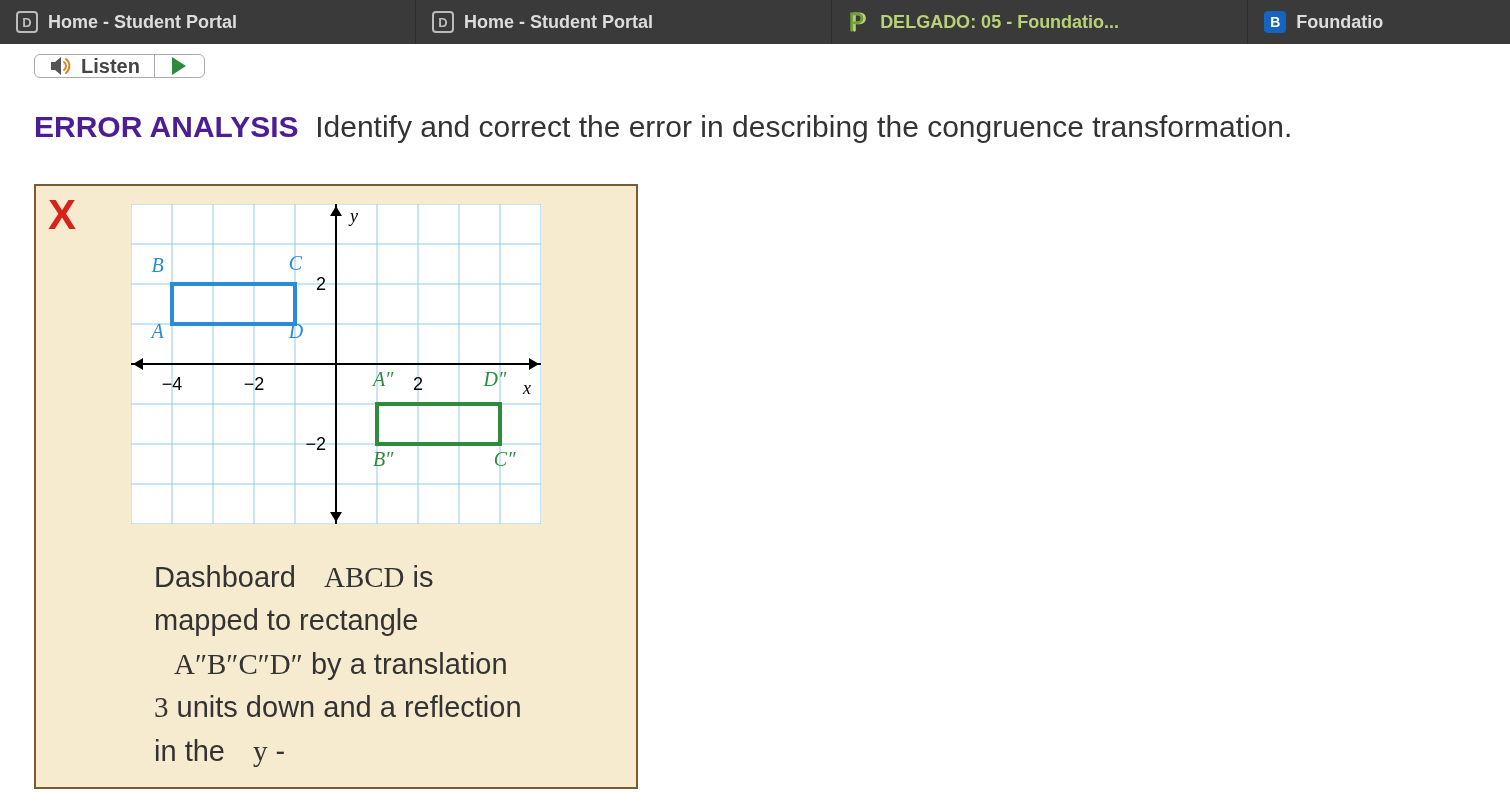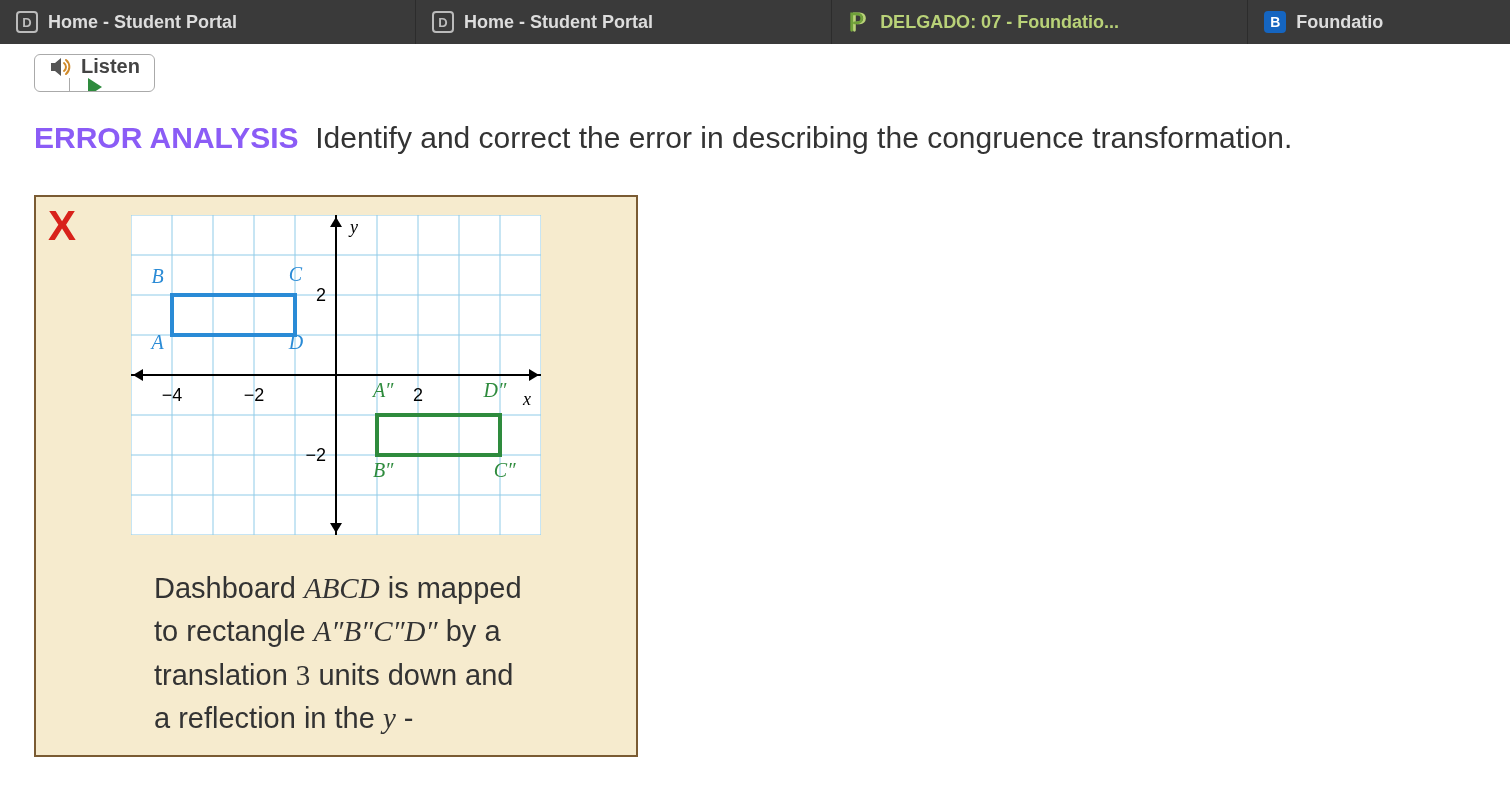--- a/index.html
+++ b/index.html
@@ -51,23 +51,22 @@
     display: flex; align-items: center; justify-content: center;
     font-size: 14px; font-weight: 800;
     flex: 0 0 auto;
   }
   .content-wrap { padding: 10px 34px 0 34px; }
   .listen-bar {
     border: 1px solid #aaa;
     border-radius: 6px;
     display: inline-flex;
     align-items: center;
-    height: 38px;
+    height: 24px;
     overflow: hidden;
-    flex-direction: column;
   }
   .listen-btn {
     display: flex; align-items: center;
     gap: 8px; padding: 0 14px;
     height: 100%;
     font-size: 20px; font-weight: 700; color: #444;
   }
   .play-btn {
     border-left: 1px solid #aaa;
     height: 100%;
@@ -81,21 +80,21 @@
     border-top: 9px solid transparent;
     border-bottom: 9px solid transparent;
   }
   .prompt {
     margin-top: 26px;
     font-size: 30px;
     line-height: 1.35;
     color: #333;
   }
   .prompt .lead {
-    color: #8b5cf6;
+    color: #4c1d95;
     font-weight: 800;
   }
   .card {
     margin-top: 36px;
     width: 604px;
     border: 2px solid #7a5b33;
     background: #f6ebce;
     padding: 18px 18px 14px 18px;
     position: relative;
   }
@@ -111,21 +110,21 @@
     width: 410px;
     margin: 0 auto 8px auto;
   }
   .graph-svg { display: block; width: 100%; }
   .card-text {
     font-size: 29px;
     line-height: 1.5;
     color: #333;
     padding: 24px 90px 0 100px;
   }
-  .mi { font-style: italic; font-family: Georgia, "Times New Roman", serif; }
+  .mi { font-family: Georgia, "Times New Roman", serif; margin-left: 20px; }
   .mn { font-family: Georgia, "Times New Roman", serif; }
 </style>
 </head>
 <body>
 
 <div class="tab-bar">
   <div class="tab">
     <span class="tab-icon-d">D</span>
     <span>Home - Student Portal</span>
   </div>
@@ -133,21 +132,21 @@
     <span class="tab-icon-d">D</span>
     <span>Home - Student Portal</span>
   </div>
   <div class="tab active">
     <span class="tab-icon-p">
       <svg viewBox="0 0 24 24" width="22" height="22">
         <path d="M7 21 V3 h6 a5 5 0 0 1 0 10 H10" fill="none" stroke="#b9d278" stroke-width="3" stroke-linecap="round"></path>
         <path d="M4 21 V3 h6 a5 5 0 0 1 0 10 H7" fill="none" stroke="#6fa03a" stroke-width="3" stroke-linecap="round"></path>
       </svg>
     </span>
-    <span>DELGADO: 07 - Foundatio...</span>
+    <span>DELGADO: 05 - Foundatio...</span>
   </div>
   <div class="tab" style="flex:0.6">
     <span class="tab-icon-b">B</span>
     <span>Foundatio</span>
   </div>
 </div>
 
 <div class="content-wrap">
 
   

